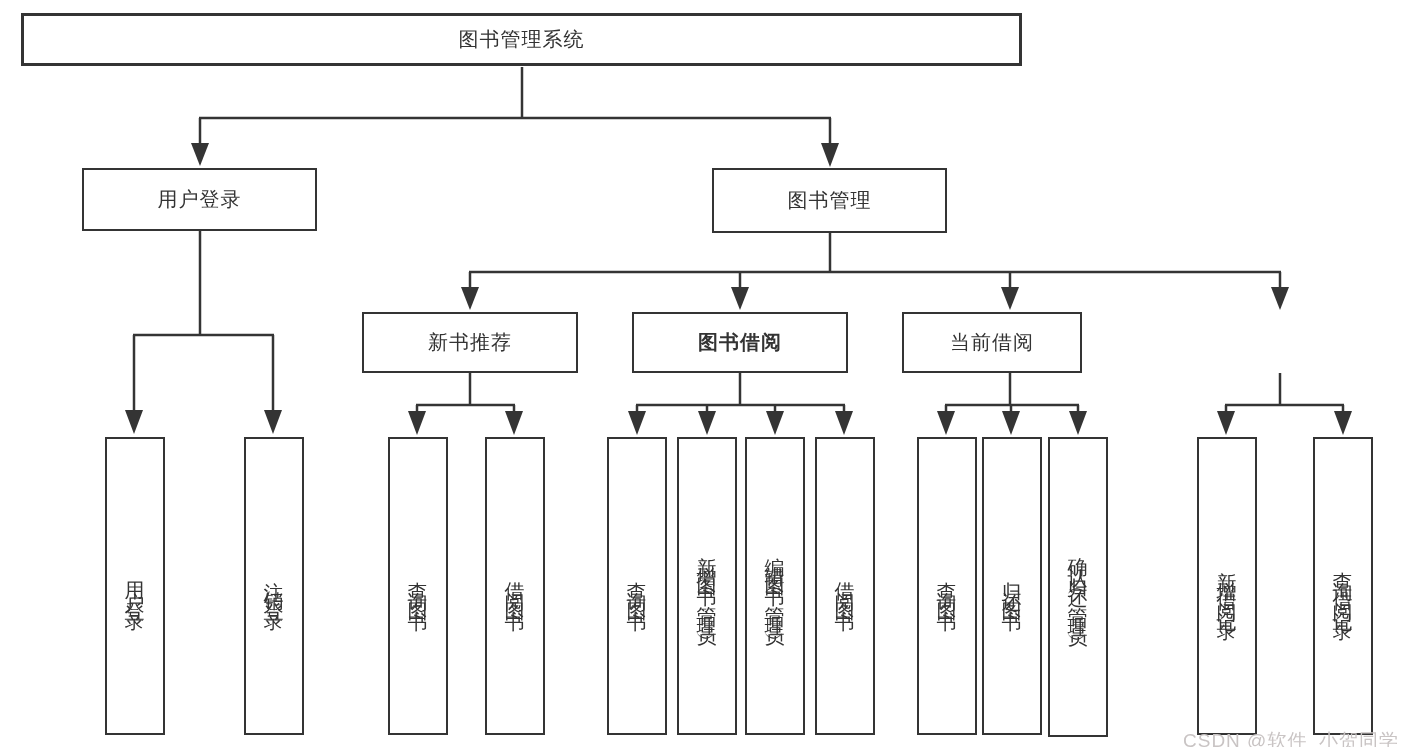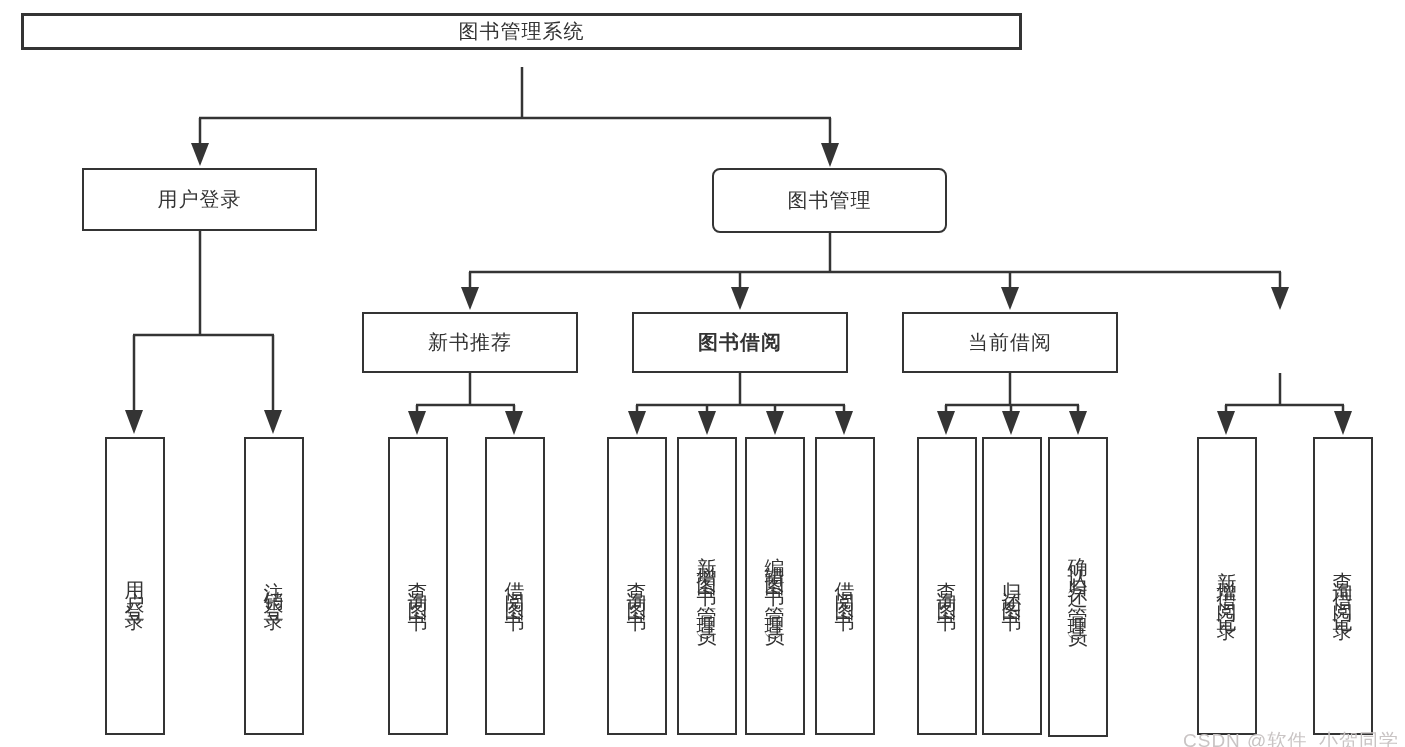--- a/index.html
+++ b/index.html
@@ -125,28 +125,28 @@
       <polygon points="766,411 784,411 775,435"></polygon>
       <polygon points="835,411 853,411 844,435"></polygon>
       <polygon points="937,411 955,411 946,435"></polygon>
       <polygon points="1002,411 1020,411 1011,435"></polygon>
       <polygon points="1069,411 1087,411 1078,435"></polygon>
       <polygon points="1217,411 1235,411 1226,435"></polygon>
       <polygon points="1334,411 1352,411 1343,435"></polygon>
     </g>
   </svg>
 
-  <div class="node root" style="left:21px; top:13px; width:1001px; height:37px;">图书管理系统</div>
+  <div class="node root" style="left:21px; top:13px; width:1001px; height:53px;">图书管理系统</div>
 
   <div class="node" style="left:82px; top:168px; width:235px; height:63px;">用户登录</div>
-  <div class="node" style="left:712px; top:168px; width:235px; height:65px;border-radius:8px;">图书管理</div>
+  <div class="node" style="left:712px; top:168px; width:235px; height:65px;">图书管理</div>
 
   <div class="node" style="left:362px; top:312px; width:216px; height:61px;">新书推荐</div>
   <div class="node" style="left:632px; top:312px; width:216px; height:61px;font-weight:bold;">图书借阅</div>
-  <div class="node" style="left:902px; top:312px; width:216px; height:61px;">当前借阅</div>
+  <div class="node" style="left:902px; top:312px; width:180px; height:61px;">当前借阅</div>
 
   <div class="node leaf" style="left:105px; top:437px; width:60px; height:298px;">用户登录</div>
   <div class="node leaf" style="left:244px; top:437px; width:60px; height:298px;">注销登录</div>
 
   <div class="node leaf" style="left:388px; top:437px; width:60px; height:298px;">查询图书</div>
   <div class="node leaf" style="left:485px; top:437px; width:60px; height:298px;">借阅图书</div>
 
   <div class="node leaf" style="left:607px; top:437px; width:60px; height:298px;">查询图书</div>
   <div class="node leaf" style="left:677px; top:437px; width:60px; height:298px;">新增图书（管理员）</div>
   <div class="node leaf" style="left:745px; top:437px; width:60px; height:298px;">编辑图书（管理员）</div>

